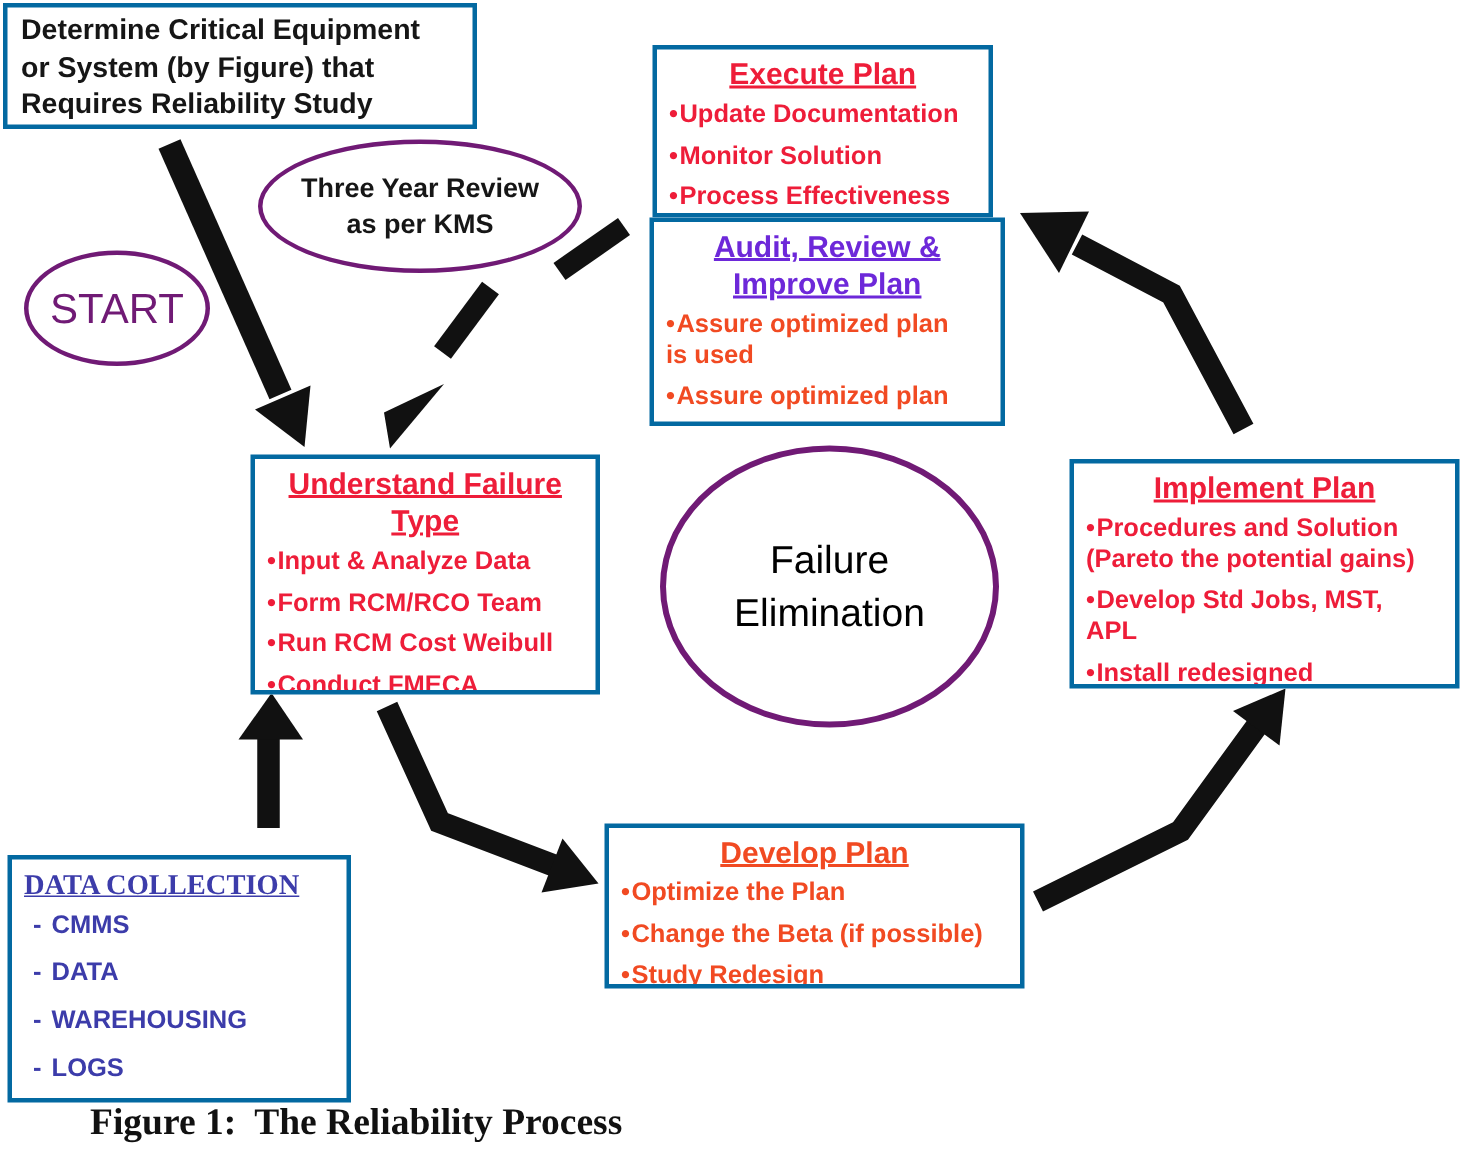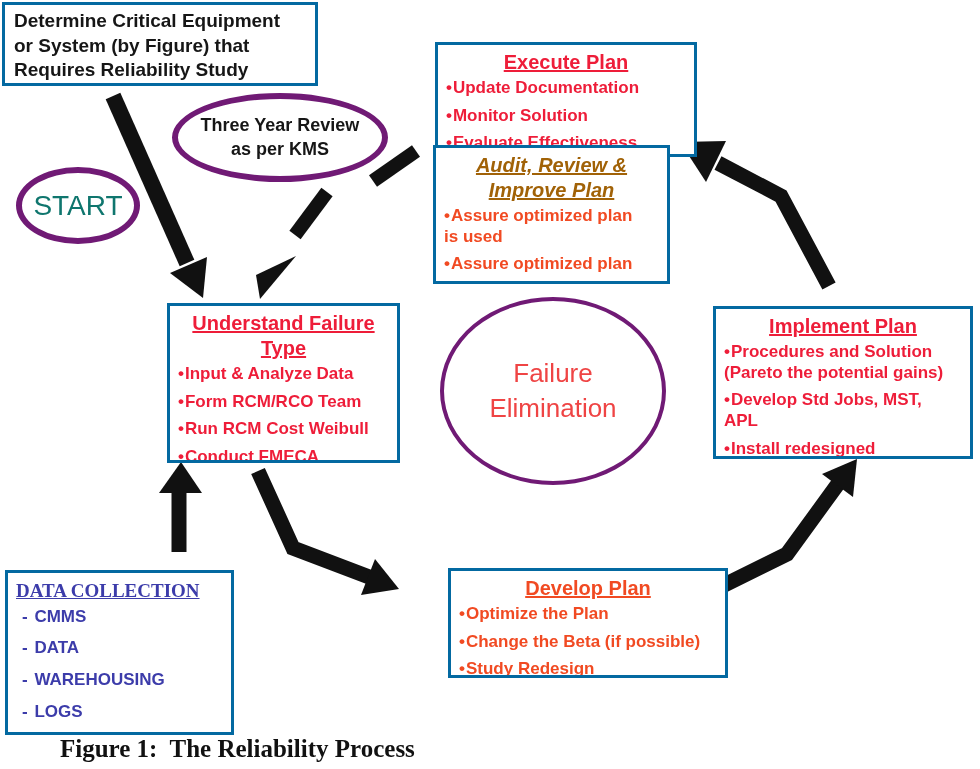--- a/index.html
+++ b/index.html
@@ -15,45 +15,45 @@
   .box .title {
     font-weight:bold; font-size:20px; line-height:1.25; text-align:center;
     text-decoration:underline; margin:5px 6px 3px;
   }
   .box ul { list-style:none; margin:2px 0 0; padding:0 16px 0 8px; }
   .box li { font-weight:bold; font-size:17px; line-height:1.22; margin-bottom:7px; }
   .box li::before { content:"\2022"; margin-right:1px; }
   .dashlist li::before { content:"- "; margin-right:2px; }
   .red    { color:#ee1d39; }
   .orange { color:#f14a22; }
-  .blue   { color:#a16207;font-style:italic; }
+  .blue   { color:#6d28d9; }
   .navy   { color:#3c3caa; }
   .ellipse {
-    position:absolute; border:6px solid #701a75; border-radius:50%;
+    position:absolute; border:3px solid #701a75; border-radius:50%;
     background:#ffffff; box-sizing:border-box; z-index:2;
     display:flex; align-items:center; justify-content:center; text-align:center;
   }
   
   .determine-box { left:2px; top:2px; width:316px; height:84px; padding:4px 9px;
     font-weight:bold; font-size:19px; line-height:1.3; color:#161616; }
-  .execute-box   { left:435px; top:42px;  width:262px; height:115px; }
+  .execute-box   { left:435px; top:30px;  width:227px; height:115px; }
   .audit-box     { left:433px; top:145px; width:237px; height:139px; }
   .understand-box{ left:167px; top:303px; width:233px; height:160px; }
   .implement-box { left:713px; top:306px; width:260px; height:153px; }
   .implement-box li { font-size:17px; }
-  .develop-box   { left:403px; top:568px; width:280px; height:110px;margin-left:45px; }
+  .develop-box   { left:403px; top:549px; width:280px; height:110px; }
   .data-box      { left:5px;  top:570px; width:229px; height:165px; padding:4px 6px; }
   .data-box .title { text-align:left; font-size:19px; margin:2px 2px 4px;font-family:Liberation Serif, serif; }
   .data-box li { font-size:17px; margin-bottom:11px; }
   .start-ellipse { left:16px; top:167px; width:124px; height:77px;
-    font-size:28px; color:#0f766e; }
+    font-size:28px; color:#701a75; }
   .three-year-ellipse { left:172px; top:93px; width:216px; height:89px;
     font-weight:bold; font-size:18px; line-height:1.3; color:#161616; padding:0 18px; }
   .failure-ellipse { left:440px; top:297px; width:226px; height:188px;
-    border-width:4px; font-size:26px; line-height:1.35; color:#ef4444; padding:0 22px; }
+    border-width:4px; font-size:26px; line-height:1.35; color:#000000; padding:0 22px; }
   .caption {
     position:absolute; left:60px; top:735px; width:730px; text-align:left;
     font-family:"Liberation Serif", serif; font-weight:bold; font-size:25px;
     color:#111; white-space:pre-wrap; z-index:2;
   }
 </style>
 </head>
 <body>
 
 <div class="stage">
@@ -102,21 +102,21 @@
 
   <div class="ellipse failure-ellipse">
     <span>Failure Elimination</span>
   </div>
 
   <div class="box execute-box">
     <div class="title red">Execute Plan</div>
     <ul>
       <li class="red">Update Documentation</li>
       <li class="red">Monitor Solution</li>
-      <li class="red">Evaluate Effectiveness</li>
+      <li class="red">Process Effectiveness</li>
     </ul>
   </div>
 
   <div class="box audit-box">
     <div class="title blue">Audit, Review &amp; Improve Plan</div>
     <ul>
       <li class="orange">Assure optimized plan is used</li>
       <li class="orange">Assure optimized plan</li>
     </ul>
   </div>

